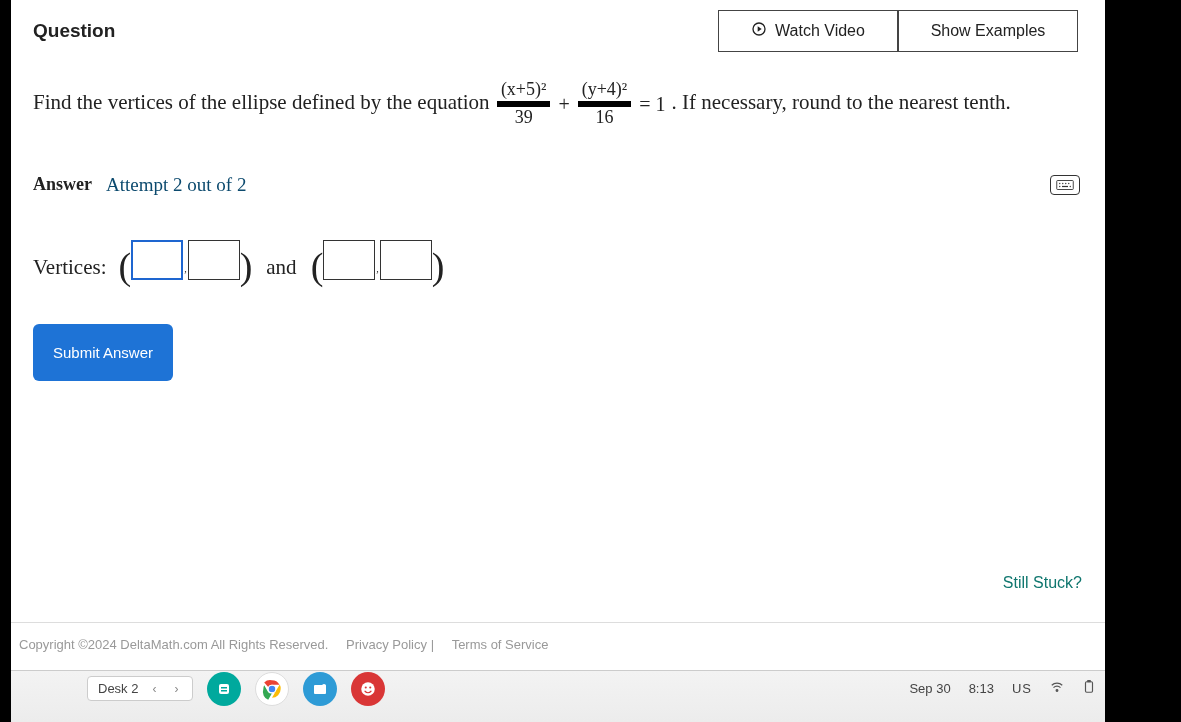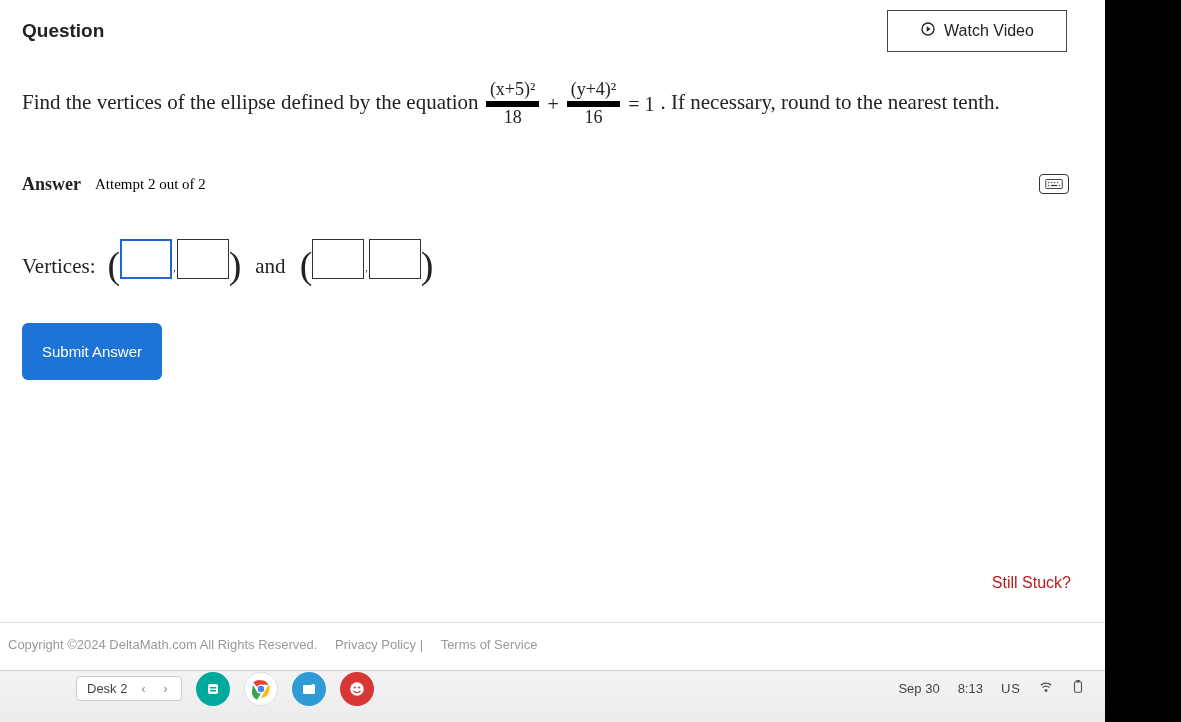--- a/index.html
+++ b/index.html
@@ -1,19 +1,19 @@
 <!DOCTYPE html>
 <html><head>
 <meta charset="utf-8">
 <style>
   * { box-sizing: border-box; margin: 0; padding: 0; }
   html, body { width: 1181px; height: 722px; overflow: hidden; font-family: "Segoe UI", Arial, sans-serif; }
   body { background: #000; }
   .screen {
-    position: absolute; left: 0; top: 0; width: 1105px; height: 722px;
+    position: absolute; left: 11px; top: 0; width: 1105px; height: 722px;
     background: #fff; display: flex; flex-direction: column;
   }
   .right-black { position: absolute; right: 0; top: 0; width: 76px; height: 722px; background: #000; }
 
   .content-area {
     flex: 1; padding: 6px 28px 0 22px; position: relative; background: #fff;
     border-bottom: 1px solid #ddd;
   }
   .top-row { display: flex; align-items: center; margin-bottom: 28px; padding-top: 4px;}
   .q-label { font-size: 19px; font-weight: 700; color: #222; flex: 0 0 auto; }
@@ -30,41 +30,41 @@
     line-height: 2; margin-bottom: 46px; display: block;
   }
   .eqwrap { display: inline-flex; align-items: center; vertical-align: middle; font-family: "Cambria Math", Georgia, serif; font-size: 20px; }
   .frac { display: inline-flex; flex-direction: column; align-items: center; margin: 0 2px; vertical-align: middle; }
   .frac .num { padding: 0 4px 1px 4px; border-bottom: 6px solid #000000; font-size: 18px; line-height: 1.1;}
   .frac .den { padding: 1px 4px 0 4px; font-size: 18px; line-height: 1.1;}
   .eqop { margin: 0 6px; }
 
   .answer-row { display: flex; align-items: center; margin-bottom: 44px; }
   .answer-label { font-size: 18px; font-weight: 700; color: #222; margin-right: 14px; font-family: Georgia, serif;}
-  .attempt { font-size: 15px; color: #000000; font-family: Georgia, serif;}
+  .attempt { font-size: 19px; color: #0c4a6e; font-family: Georgia, serif;}
   .kbd-icon { margin-left: auto; margin-right: 8px; border: 1.5px solid #333; border-radius: 4px; padding: 3px 5px; cursor: pointer; }
   .kbd-icon svg { width: 18px; height: 12px; display: block; }
 
   .vertices-row { display: flex; align-items: flex-end; font-family: Georgia, serif; font-size: 21px; color: #222; margin-bottom: 44px; margin-top: 6px; }
   .vertices-row .lbl { margin-right: 12px; }
   .paren { font-size: 38px; font-weight: 300; line-height: 0.6; position: relative; top: -2px;}
   .box {
     width: 52px; height: 40px; border: 1.5px solid #333; background: #fff; margin: 0 0px;
     text-align: center; font-size: 18px;
   }
   .box.active { border: 2px solid #1e66d0; }
   .comma { font-size: 10px; margin: 0 1px; align-self: flex-end; padding-bottom: 6px;}
   .and { margin: 0 14px; }
 
   .submit-btn {
     background: #1e73d6; color: #fff; border: none; font-size: 15px;
     padding: 20px 20px; cursor: pointer; border-radius: 6px; margin-bottom: 10px;
   }
 
-  .stuck { position: absolute; right: 34px; bottom: 30px; color: #b91c1c; font-size: 16px; cursor: pointer; }
+  .stuck { position: absolute; right: 34px; bottom: 30px; color: #0f766e; font-size: 16px; cursor: pointer; }
 
   .footer-legal {
     font-size: 13px; color: #999; padding: 14px 0 18px 8px; background: #fff;
   }
   .footer-legal a { color: #999; text-decoration: none; margin-left: 14px; cursor: pointer;}
 
   .taskbar {
     height: 52px; background: linear-gradient(#f3f3f3, #ececec); border-top: 1px solid #ccc;
     display: flex; align-items: center; padding: 0 10px 16px 76px; gap: 14px;
     position: relative;
@@ -94,29 +94,32 @@
       <div class="top-buttons">
         <button class="outline-btn">
           <span>
             <svg viewBox="0 0 24 24" fill="none" stroke="#222" stroke-width="2">
                 <circle cx="12" cy="12" r="9"></circle>
                 <path d="M10 8l6 4-6 4V8z" fill="#222" stroke="none"></path>
               </svg>
           </span>
           <span>Watch Video</span>
         </button>
+        <button class="outline-btn">
+          <span>Show Examples</span>
+        </button>
       </div>
     </div>
 
     <div class="prompt">
       <span>Find the vertices of the ellipse defined by the equation </span>
       <span class="eqwrap">
         <span class="frac">
           <span class="num">(x+5)²</span>
-          <span class="den">18</span>
+          <span class="den">39</span>
         </span>
         <span class="eqop">+</span>
         <span class="frac">
           <span class="num">(y+4)²</span>
           <span class="den">16</span>
         </span>
         <span class="eqop">= 1</span>
       </span><span>. If necessary, round to the nearest tenth.</span>
     </div>
 

